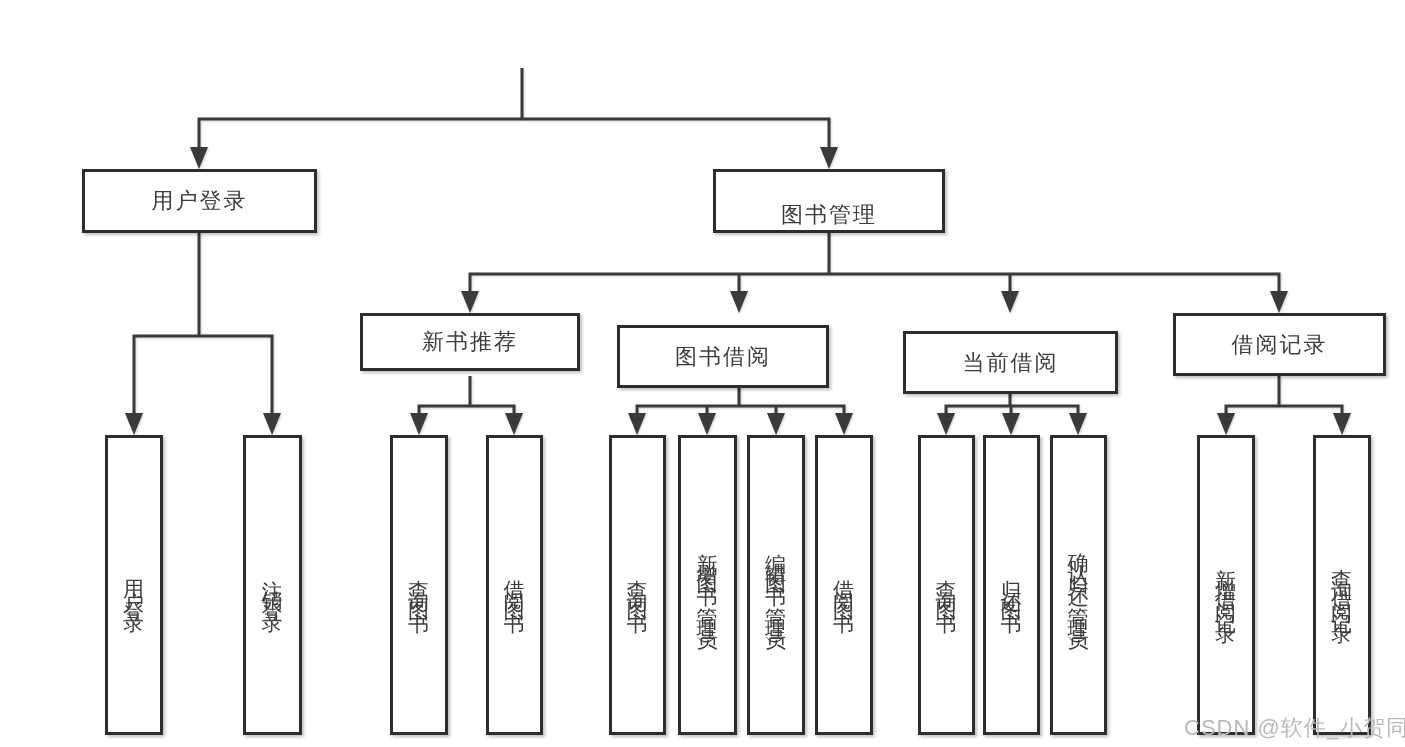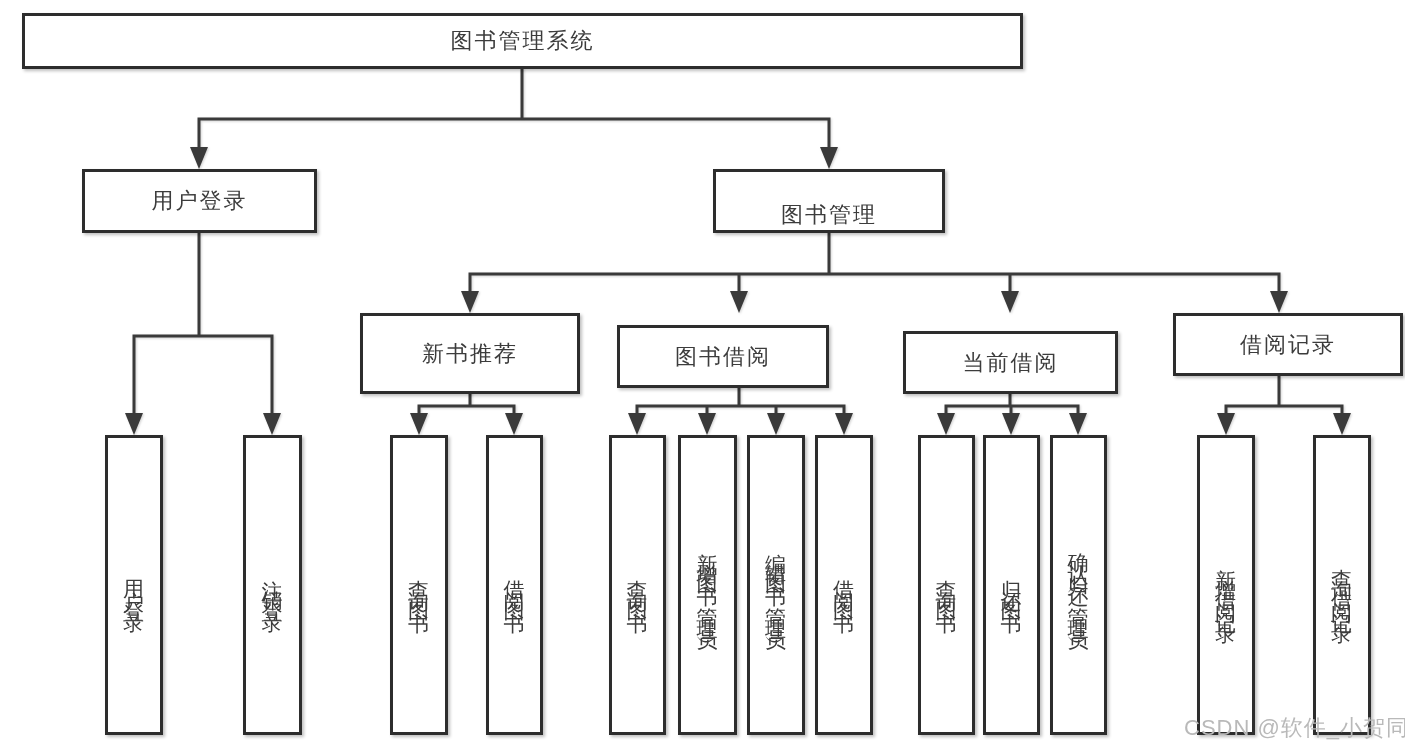--- a/index.html
+++ b/index.html
@@ -100,41 +100,38 @@
       <polygon points="767,413 785,413 776,435"></polygon>
       <polygon points="835,413 853,413 844,435"></polygon>
       <polygon points="937,413 955,413 946,435"></polygon>
       <polygon points="1002,413 1020,413 1011,435"></polygon>
       <polygon points="1069,413 1087,413 1078,435"></polygon>
       <polygon points="1217,413 1235,413 1226,435"></polygon>
       <polygon points="1333,413 1351,413 1342,435"></polygon>
     </g>
   </svg>
 
-  <div class="node node-h" style="left:22px; top:13px; width:1001px; height:56px;">
-    <span>图书管理系统</span>
-  </div>
 
   <div class="node node-h" style="left:82px; top:169px; width:235px; height:64px;">
     <span>用户登录</span>
   </div>
   <div class="node node-h" style="left:713px; top:169px; width:232px; height:64px;align-items:flex-end;">
     <span>图书管理</span>
   </div>
 
-  <div class="node node-h" style="left:360px; top:313px; width:220px; height:81px;">
+  <div class="node node-h" style="left:360px; top:313px; width:220px; height:58px;">
     <span>新书推荐</span>
   </div>
   <div class="node node-h" style="left:617px; top:313px; width:212px; height:63px;margin-top:12px;">
     <span>图书借阅</span>
   </div>
   <div class="node node-h" style="left:903px; top:313px; width:215px; height:63px;margin-top:18px;">
     <span>当前借阅</span>
   </div>
-  <div class="node node-h" style="left:1173px; top:313px; width:230px; height:63px;">
+  <div class="node node-h" style="left:1173px; top:313px; width:213px; height:63px;">
     <span>借阅记录</span>
   </div>
 
   <div class="node node-v" style="left:105px; top:435px; width:58px; height:300px;">
     <span class="vtext">用户登录</span>
   </div>
   <div class="node node-v" style="left:243px; top:435px; width:59px; height:300px;">
     <span class="vtext">注销登录</span>
   </div>
   <div class="node node-v" style="left:390px; top:435px; width:58px; height:300px;">

